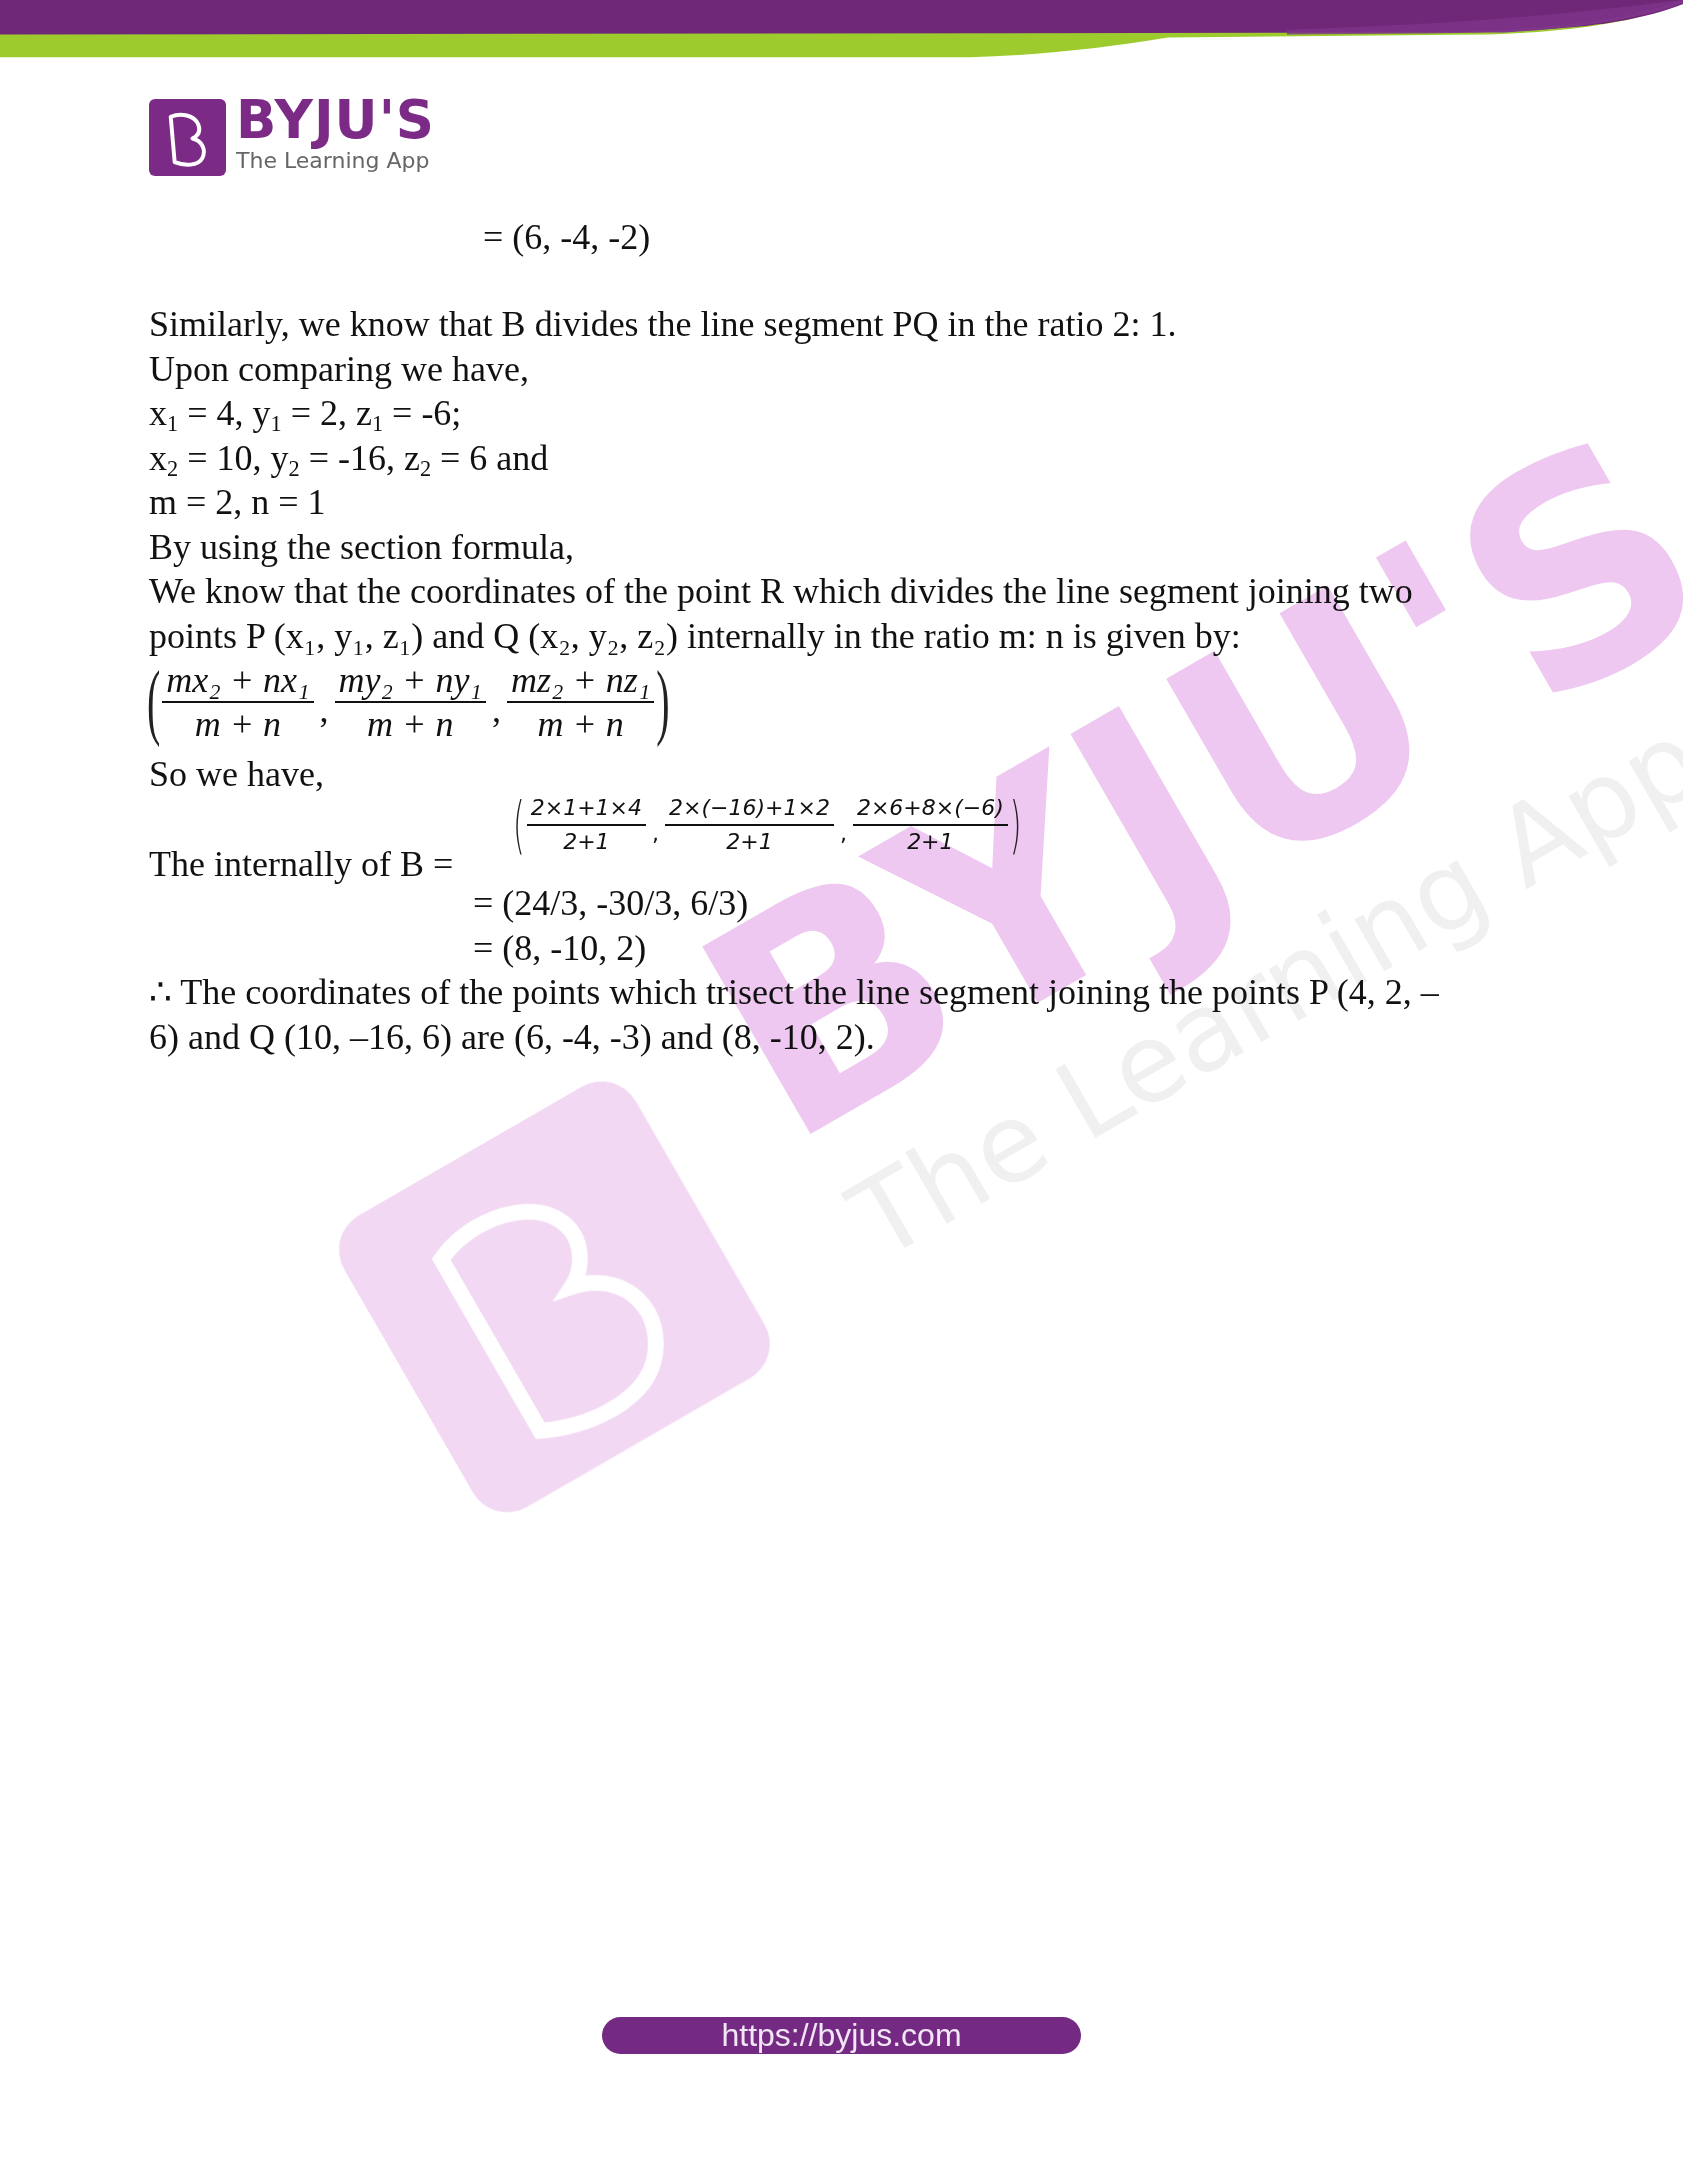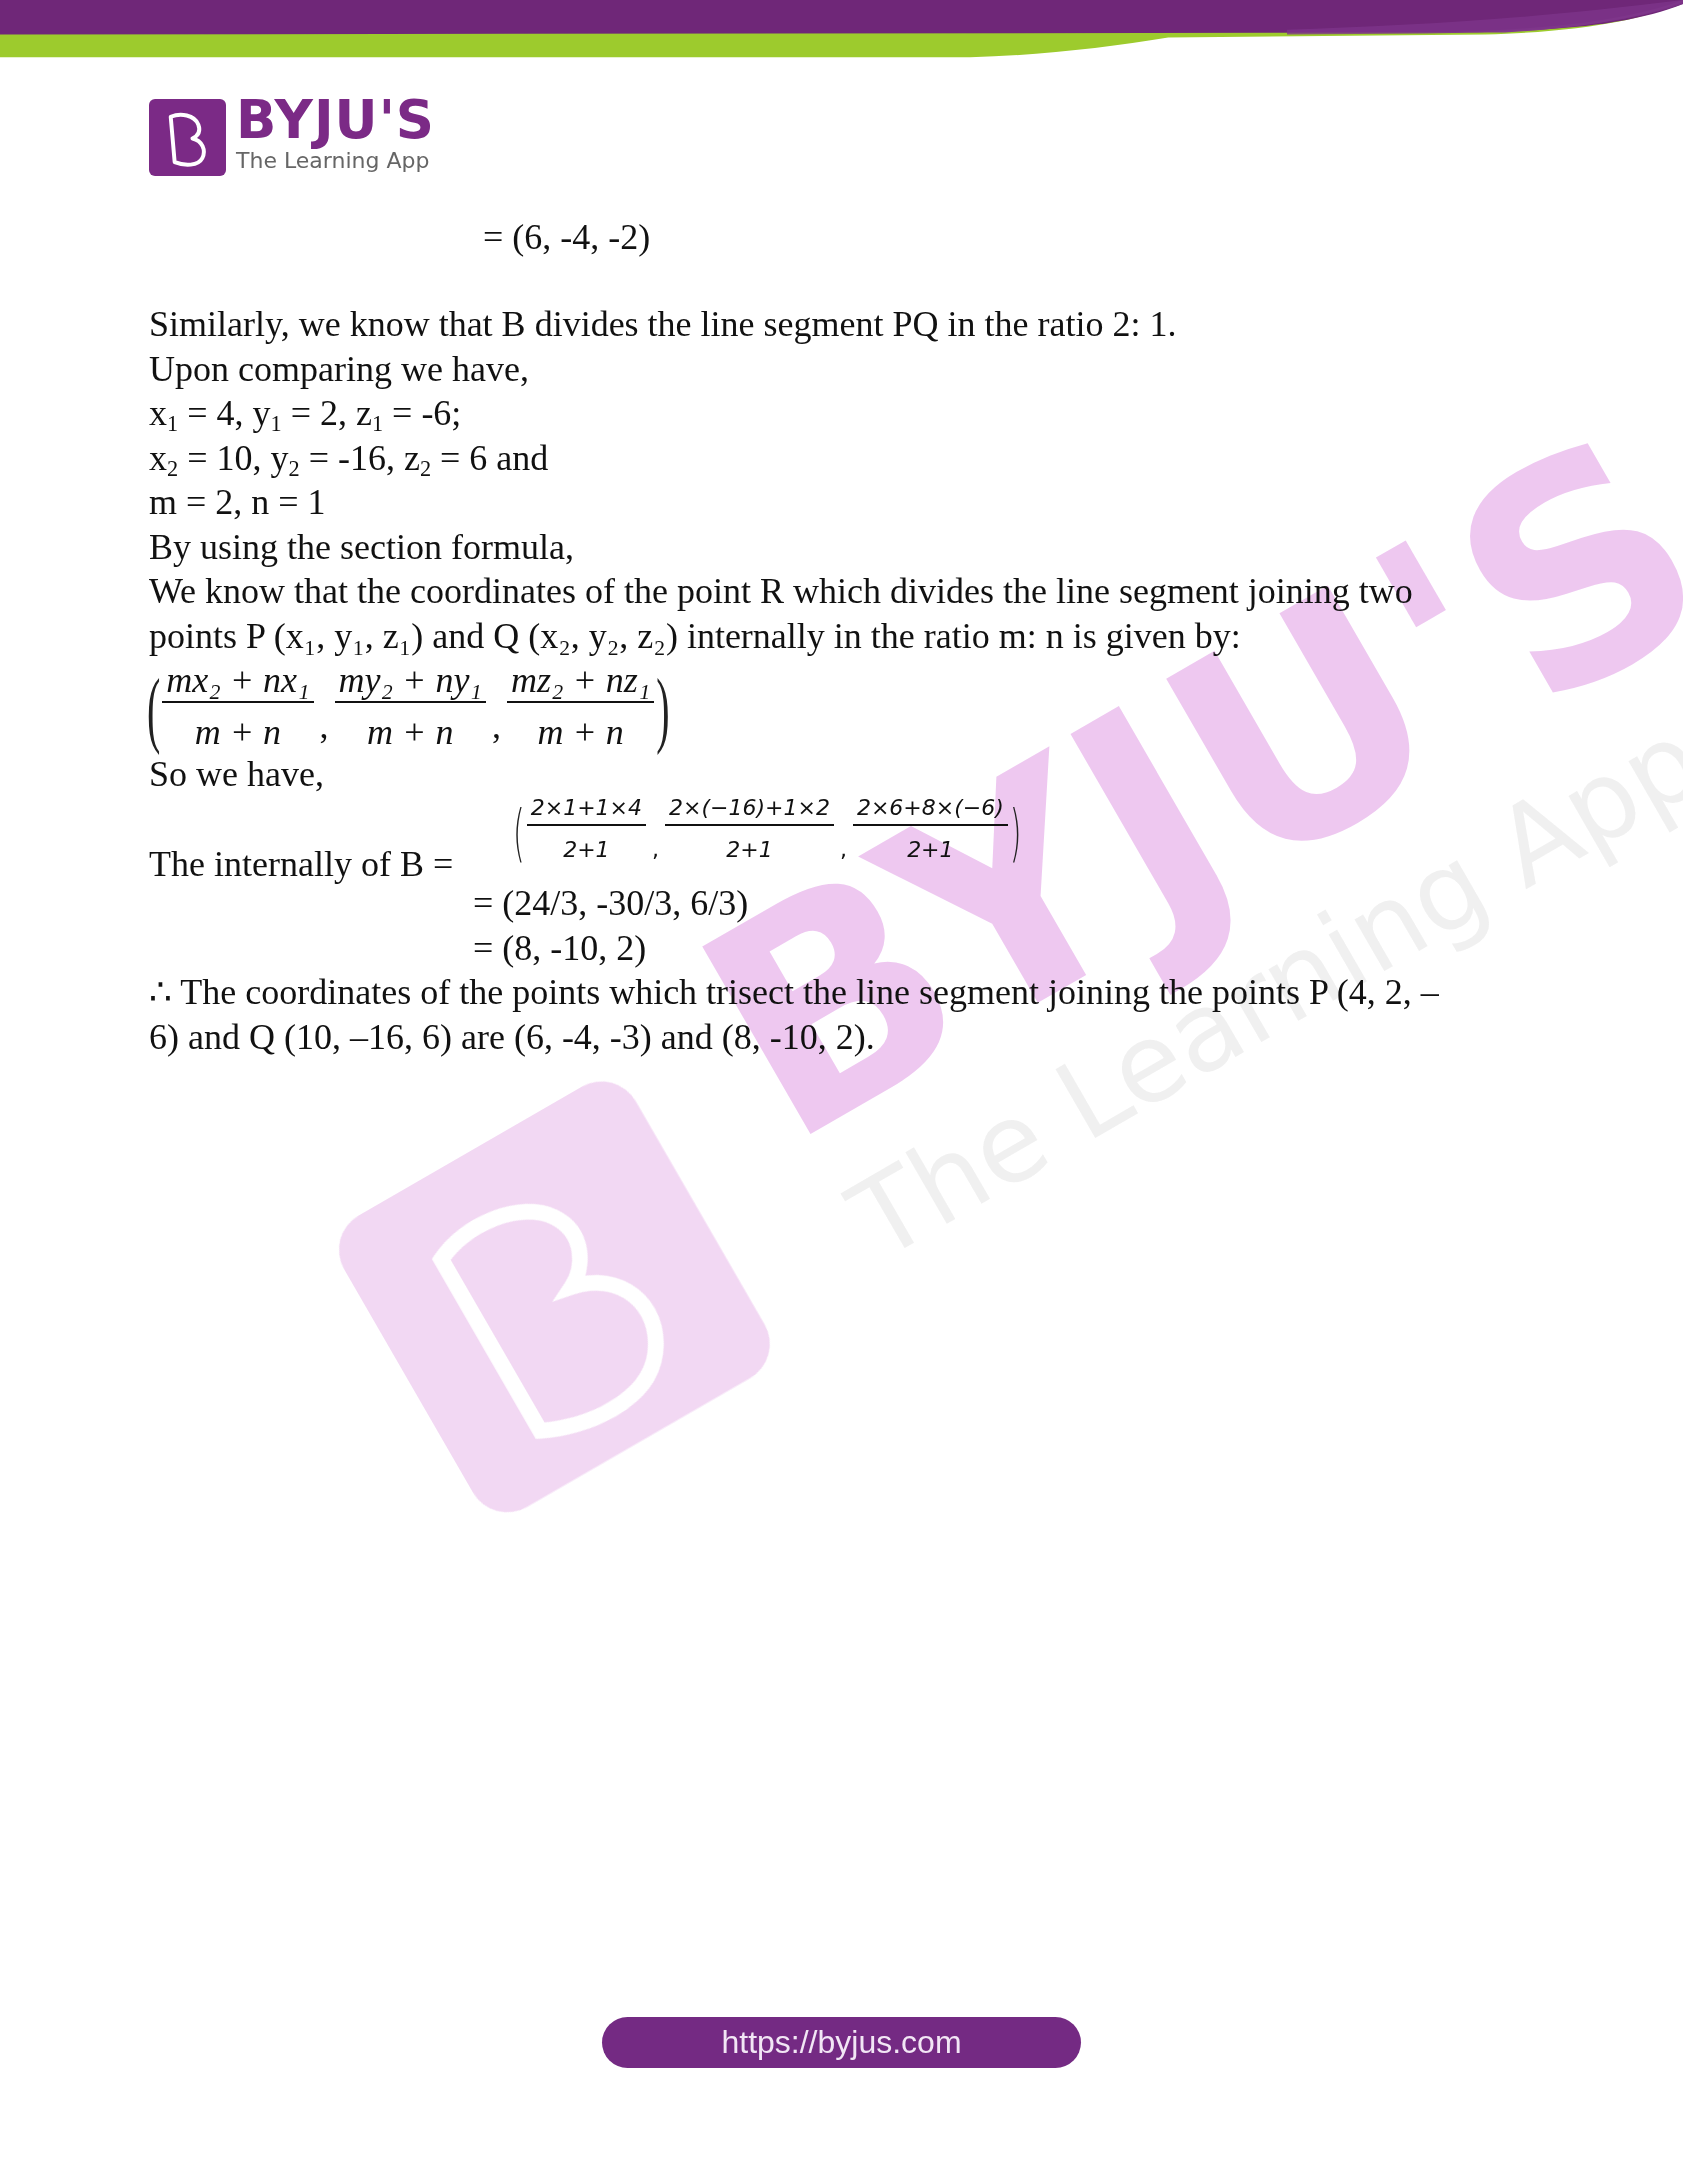--- a/index.html
+++ b/index.html
@@ -13,25 +13,25 @@
                font-size:53px; color:#7b2a86; letter-spacing:1px; }
   .logo-sub { position:absolute; left:87px; top:51px; font-family:"DejaVu Sans", sans-serif; font-size:22px; color:#666; }
   .doc-title { position:absolute; left:836px; top:75px; font-size:36px; line-height:45px; color:#111; white-space:nowrap; }
   .line { position:absolute; left:149px; font-size:36px; line-height:45px; white-space:nowrap;text-align:right; }
   .indent { left:483px; }
   sub { font-size:0.62em; vertical-align:-0.25em; line-height:0; }
   .frac-row { position:absolute; display:flex; align-items:center; white-space:nowrap; }
   .paren { font-weight:100; transform:scaleY(2.1); display:inline-block; color:#222; }
   .frac { display:inline-flex; flex-direction:column; align-items:center; margin:0 2px;font-style:italic; }
   .frac .num { border-bottom:2px solid #111; padding:0 4px; }
-  .frac .den { padding:8px 4px; }
+  .frac .den { padding:0 4px; }
   .comma { align-self:flex-end; margin:0 4px 14px; }
   .f1 { font-size:36px; line-height:42px; }
   .f2 { font-family:"DejaVu Sans", sans-serif; font-size:22px; line-height:32px; }
-  .footer-pill { position:absolute; left:602px; top:2017px; width:479px; height:51px; background:#742a83;
+  .footer-pill { position:absolute; left:602px; top:2017px; width:479px; height:37px; background:#742a83;
                  border-radius:27px; display:flex; align-items:center; justify-content:center; }
   .footer-url { font-family:"Liberation Sans", sans-serif; font-size:32px; color:#f2e6f5; }
 </style>
 </head>
 <body>
 
 <svg class="header-bands" viewBox="0 0 1700 80" preserveAspectRatio="none">
   <path d="M0 0 H1700 V2 C1660 20 1600 32 1500 35 L1180 38 C1120 48 1050 56 980 58 H0 Z" fill="#9dcb2d"></path>
   <path d="M0 0 H1700 V4 C1650 24 1580 32 1460 33 L0 35 Z" fill="#6f2778"></path>
   <path d="M1450 33 C1560 30 1640 22 1700 0 V2 C1660 18 1600 28 1520 33 Z" fill="#813a8c"></path>

